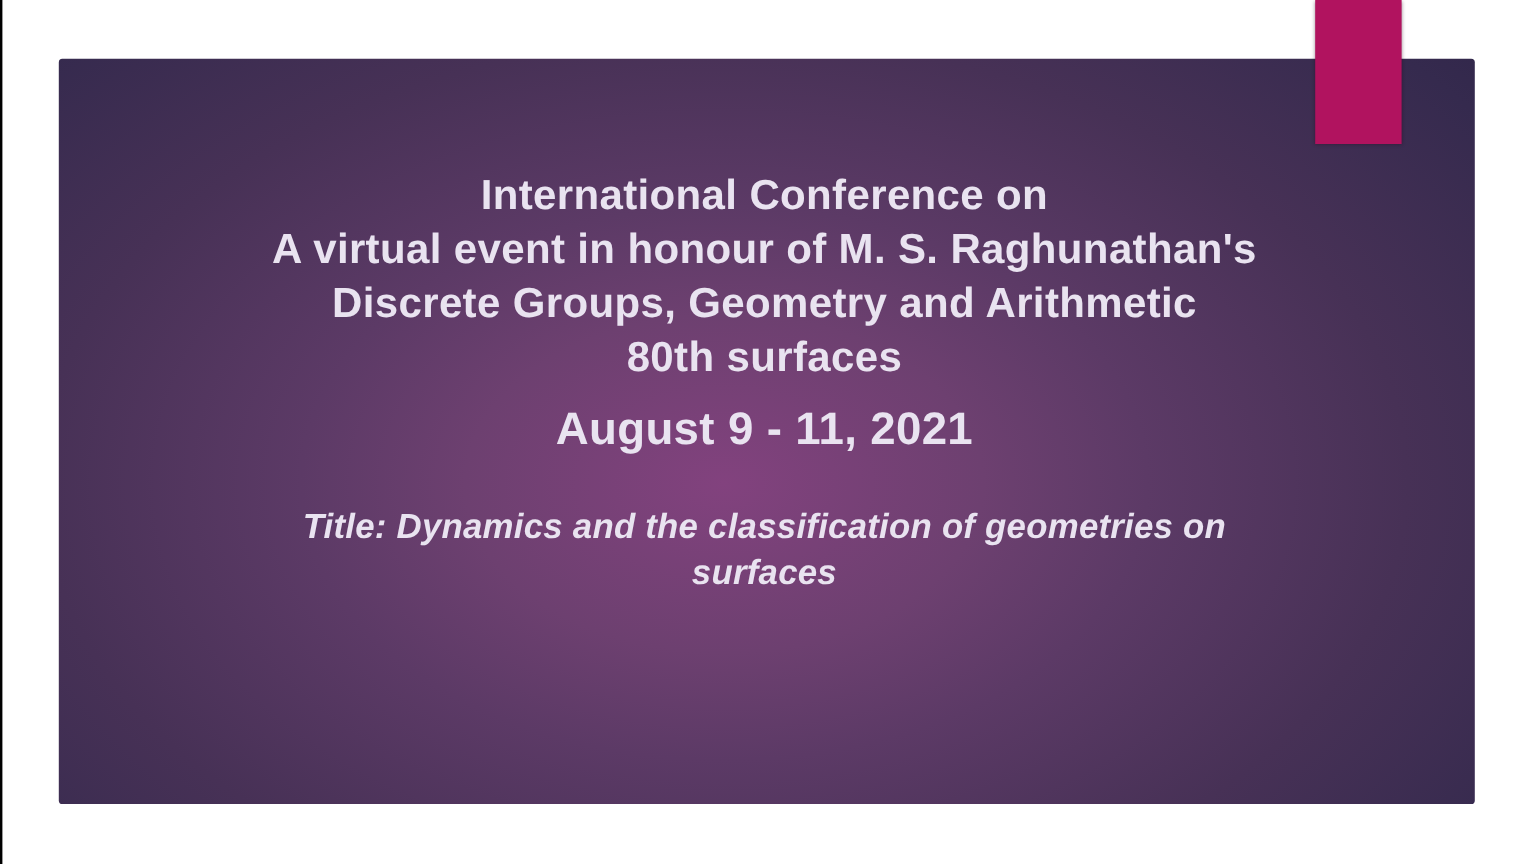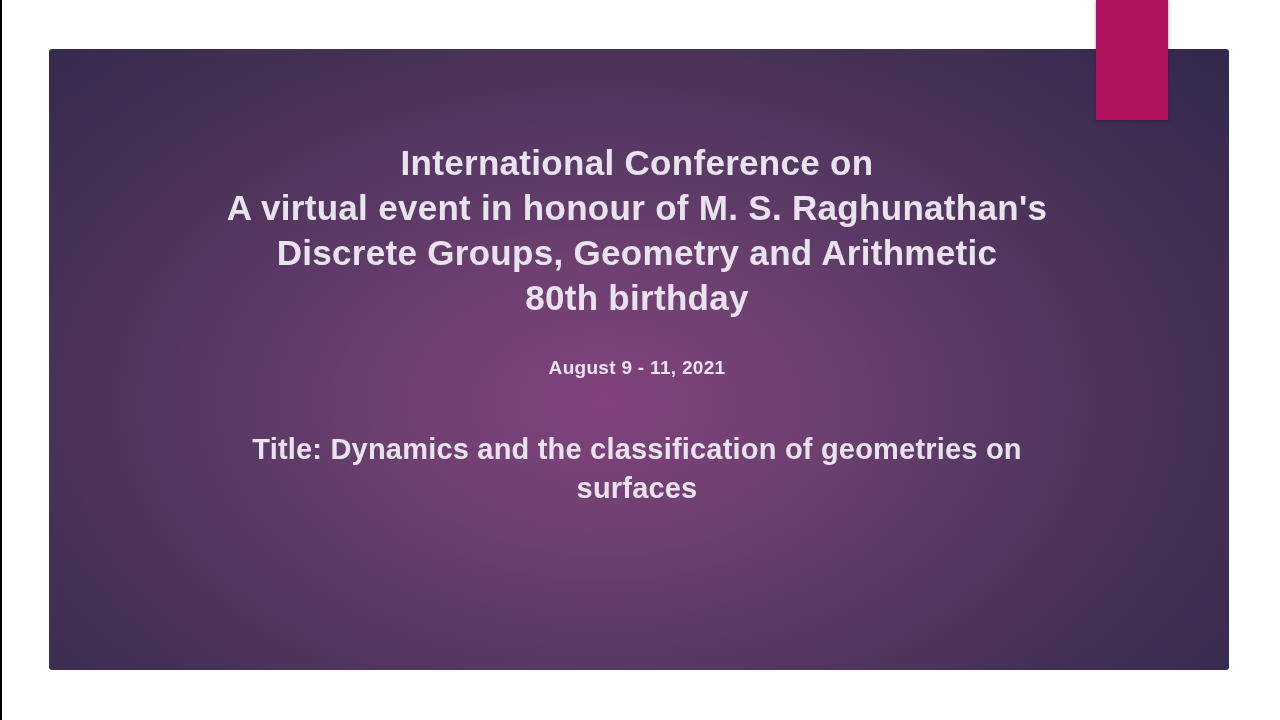--- a/index.html
+++ b/index.html
@@ -55,28 +55,29 @@
     text-align: center;
     color: var(--text-color, #e9e3f0);
     font-weight: bold;
   }
   .heading-line {
     font-size: 35px;
     line-height: 45px;
     letter-spacing: 0.3px;
   }
   .date-line {
-    margin-top: 28px;
-    font-size: 19px;
+    margin-top: 18px;
+    font-size: 38px;
     line-height: 40px;
     letter-spacing: 0.3px;
   }
   .talk-block {
     margin: 42px auto 0 auto;
     width: 890px;
+    font-style: italic;
   }
   .talk-line {
     font-size: 29px;
     line-height: 39px;
     letter-spacing: 0.2px;
   }
 </style>
 </head>
 <body>
 
@@ -84,19 +85,19 @@
 
 <div class="slide"></div>
 
 <div class="accent-tab"></div>
 
 <div class="content">
   <div class="heading-block">
     <div class="heading-line">International Conference on</div>
     <div class="heading-line">A virtual event in honour of M. S. Raghunathan's</div>
     <div class="heading-line">Discrete Groups, Geometry and Arithmetic</div>
-    <div class="heading-line">80th birthday</div>
+    <div class="heading-line">80th surfaces</div>
   </div>
   <div class="date-line">August 9 - 11, 2021</div>
   <div class="talk-block">
     <div class="talk-line">Title: Dynamics and the classification of geometries on surfaces</div>
   </div>
 </div>
 
 </body></html>

